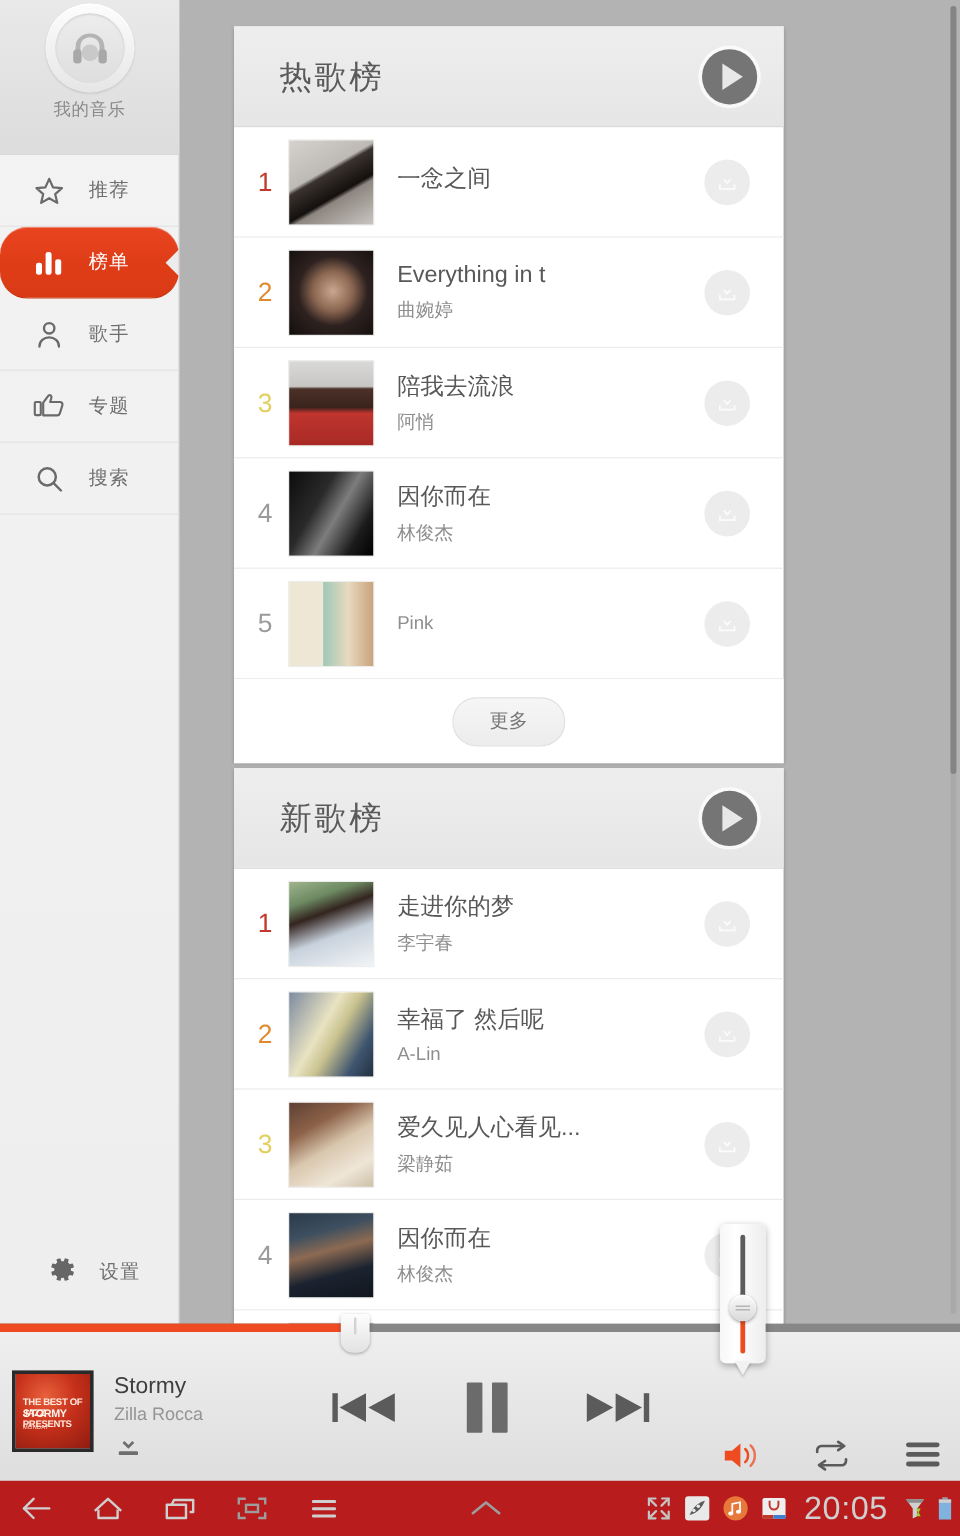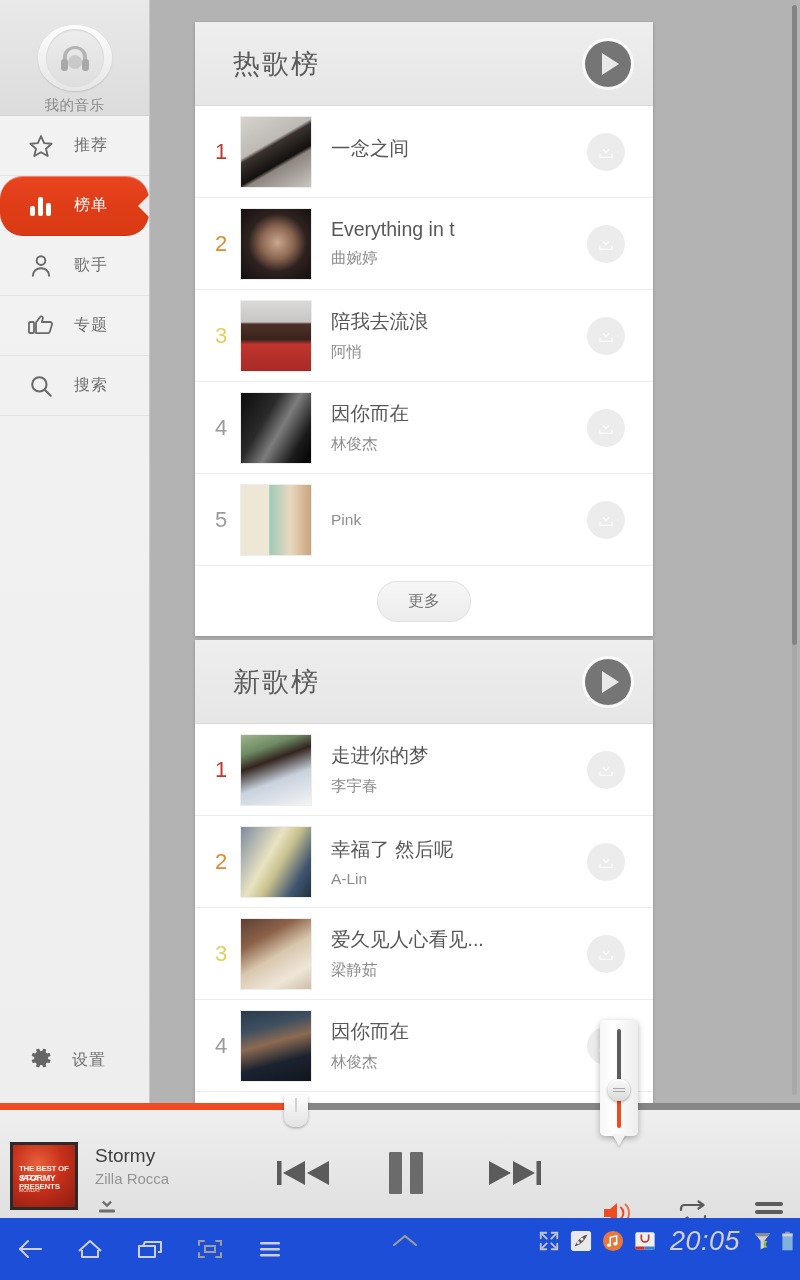--- a/index.html
+++ b/index.html
@@ -12,24 +12,24 @@
   #app { position:relative; width:800px; height:1280px; }
 
   
   #sidebar {
     position:absolute; left:0; top:0; width:150px; height:1108px;
     background:linear-gradient(to bottom,#f3f3f3 0%,#eeeeee 100%);
     border-right:1px solid #c9c9c9;
     z-index:5;
   }
   .side-header {
-    height:116px; width:100%;
+    height:129px; width:100%;
     background:linear-gradient(to bottom,#e9e9e9 0%,#e2e2e2 55%,#dcdcdc 100%);
     display:flex; flex-direction:column; align-items:center;
-    padding-top:25px;
+    padding-top:3px;
     border-bottom:1px solid #d3d3d3;
   }
   .avatar-ring {
     width:74px; height:74px; border-radius:50%;
     background:linear-gradient(to bottom,#fdfdfd,#e6e6e6);
     box-shadow:0 1px 2px rgba(0,0,0,.14), inset 0 1px 1px #fff;
     display:flex; align-items:center; justify-content:center;
   }
   .avatar-inner {
     width:58px; height:58px; border-radius:50%;
@@ -54,21 +54,21 @@
     border-radius:23px;
   }
   .side-item.active .si-label { color:#ffffff; }
   .notch {
     position:absolute; right:0; top:50%; transform:translateY(-50%);
     width:0; height:0; border-top:11px solid transparent;
     border-bottom:11px solid transparent; border-right:11px solid #ececec;
   }
   .side-settings {
     position:absolute; left:0; bottom:22px; width:100%;
-    display:flex; align-items:center; padding-left:26px; gap:18px; height:52px;
+    display:flex; align-items:center; padding-left:37px; gap:18px; height:52px;
     cursor:pointer;
   }
   .side-settings .si-label { font-size:16px; color:#6f6f6f; letter-spacing:1px; }
 
   
   #main {
     position:absolute; left:150px; top:0; width:650px; height:1108px;
     background:#b3b3b3; overflow:hidden;
   }
   .card {
@@ -198,22 +198,22 @@
     box-shadow:0 1px 3px rgba(0,0,0,.4), inset 0 1px 1px #fff;
   }
   #vol-knob:before, #vol-knob:after {
     content:''; position:absolute; left:5px; width:12px; height:1px; background:#a9a9a9;
   }
   #vol-knob:before { top:9px; }
   #vol-knob:after { top:12px; }
 
   
   #navbar {
-    position:absolute; left:0; bottom:0; width:800px; height:62px;
-    background:#1d4ed8; display:flex; align-items:center; z-index:40;font-style:italic;
+    position:absolute; left:0; bottom:0; width:800px; height:46px;
+    background:#b91c1c; display:flex; align-items:center; z-index:40;
   }
   .nav-ico { display:flex; align-items:center; justify-content:center; cursor:pointer; }
   #nav-left { display:flex; align-items:center; gap:0; }
   #nav-left .nav-ico { width:60px; height:46px; }
   #nav-collapse { position:absolute; left:375px; top:0; width:60px; height:46px; }
   #nav-right { position:absolute; right:6px; top:0; height:46px; display:flex; align-items:center; gap:10px; }
   .clock { font-size:27px; color:#cfcfcf; letter-spacing:.5px; margin:0 4px; font-weight:300; }
 </style>
 </head>
 <body>

